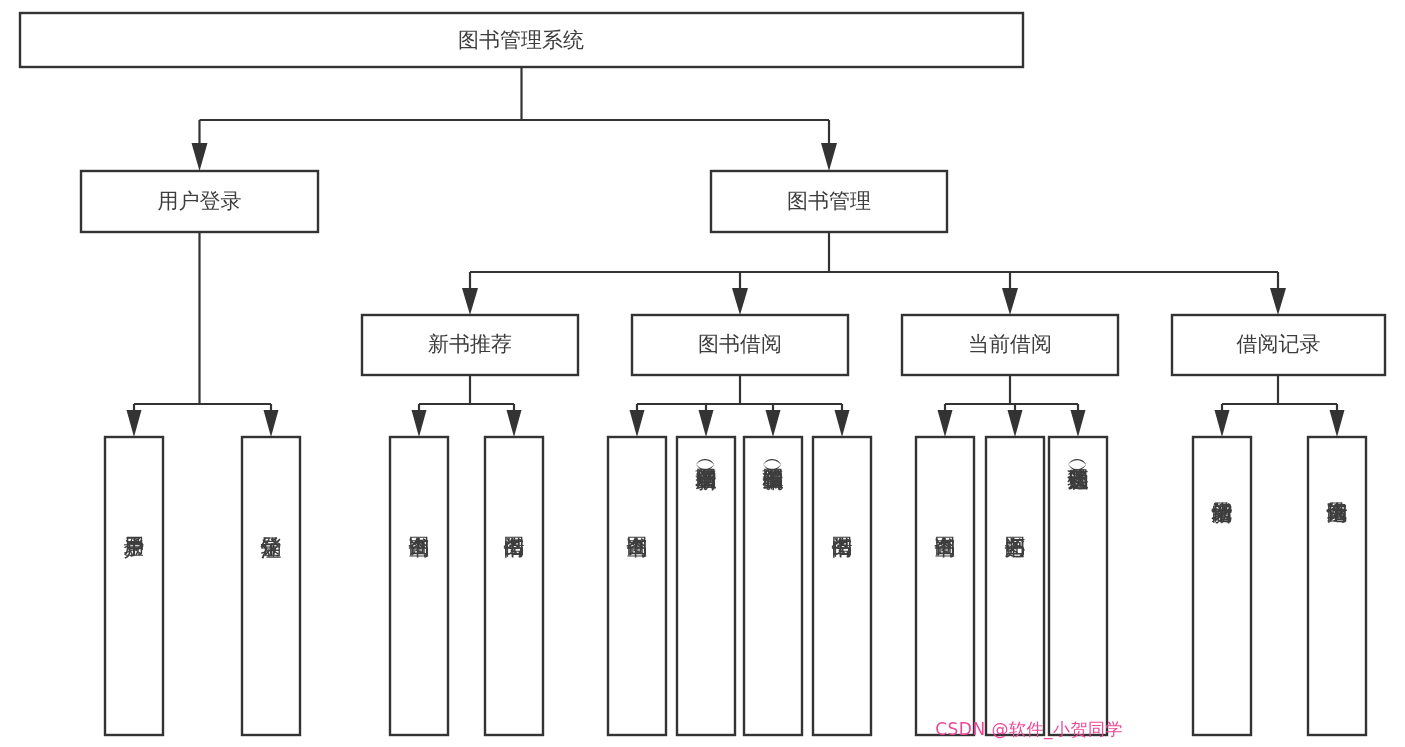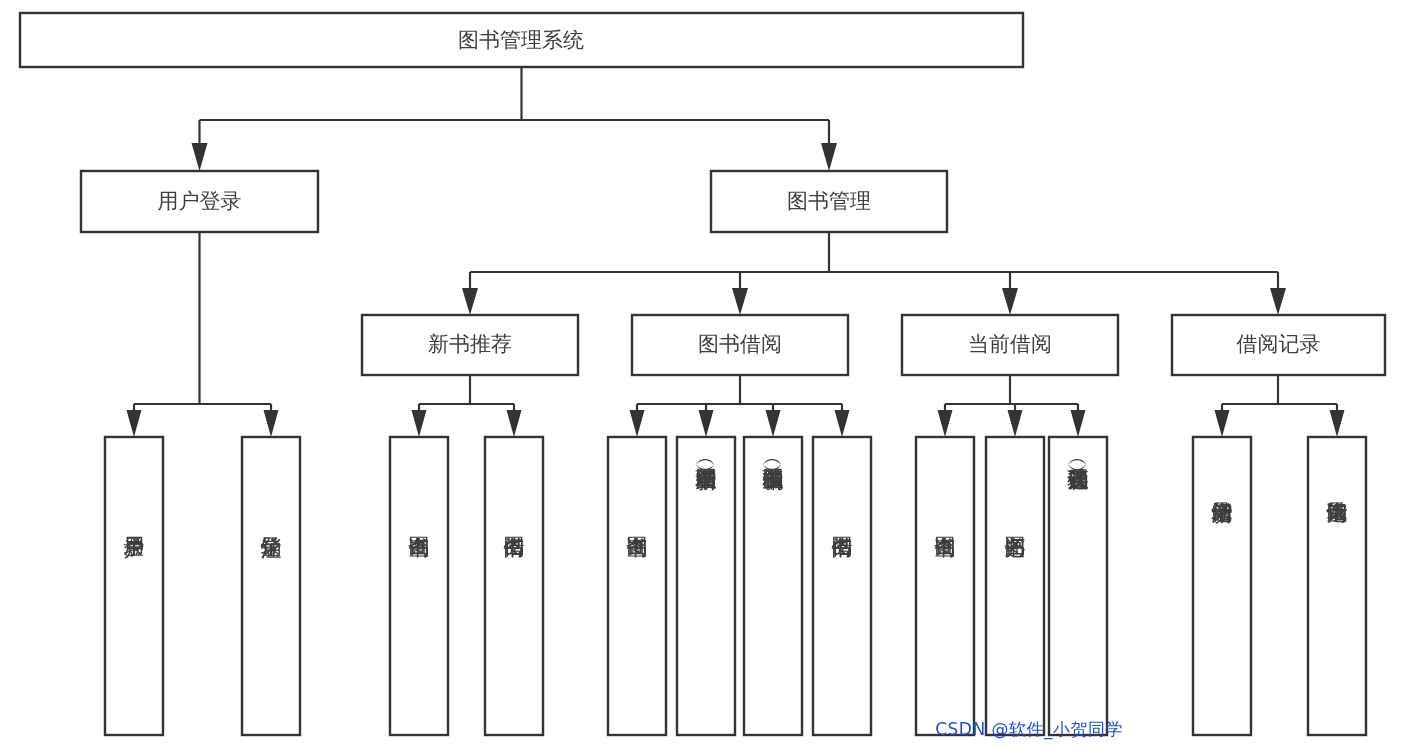--- a/index.html
+++ b/index.html
@@ -52,21 +52,21 @@
   .node-label-vert {
     fill: #3d3d3d;
     font-family: "DejaVu Sans", "Liberation Sans", sans-serif;
     font-size: 21px;
     text-anchor: middle;
   }
   .watermark {
     position: absolute;
     right: 12px;
     bottom: 6px;
-    color: #1d4ed8;
+    color: #ec4899;
     font-size: 17px;
     font-family: "DejaVu Sans", "Liberation Sans", sans-serif;
     letter-spacing: 0.5px;
     white-space: nowrap;
     pointer-events: none;
   }
 </style>
 </head>
 <body>
 

